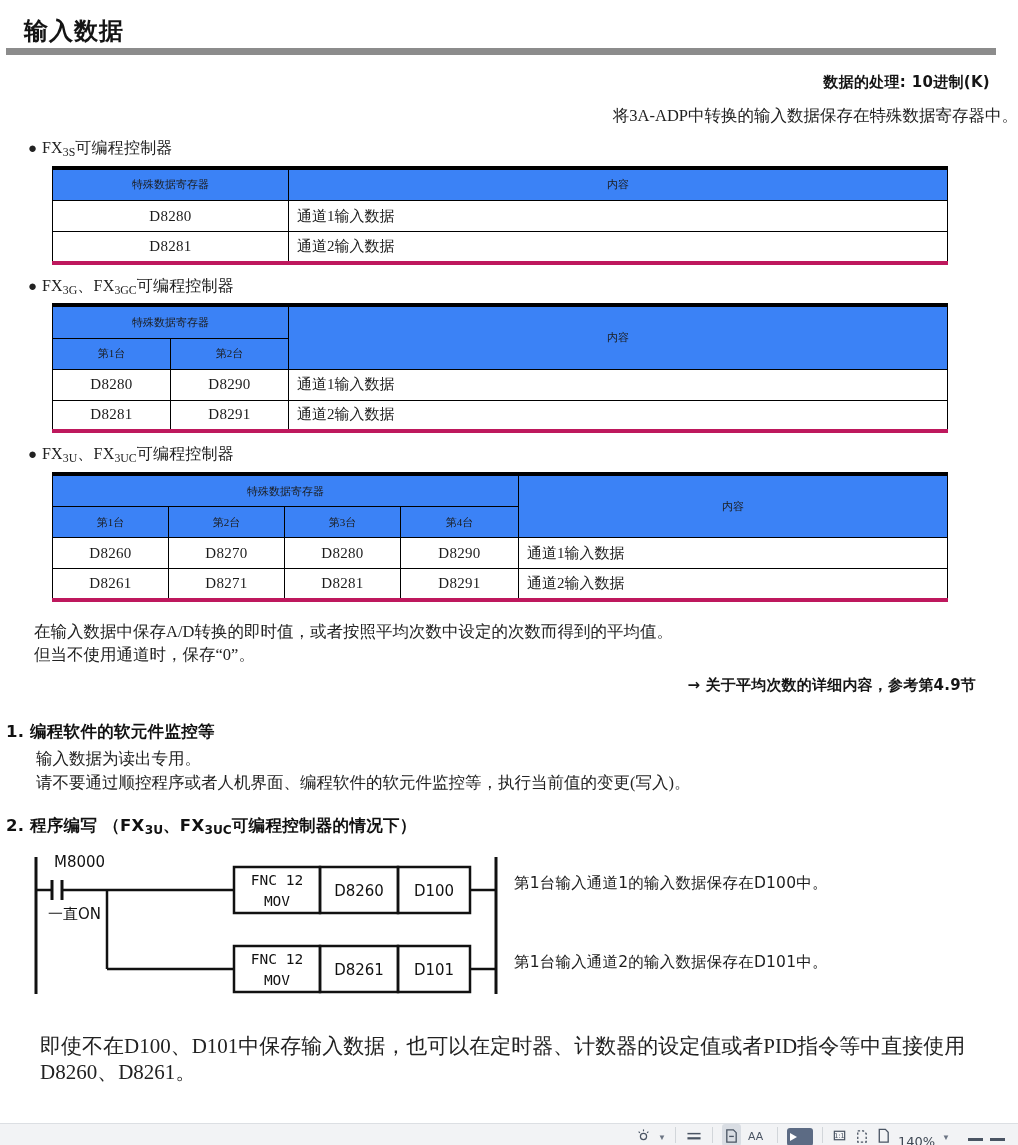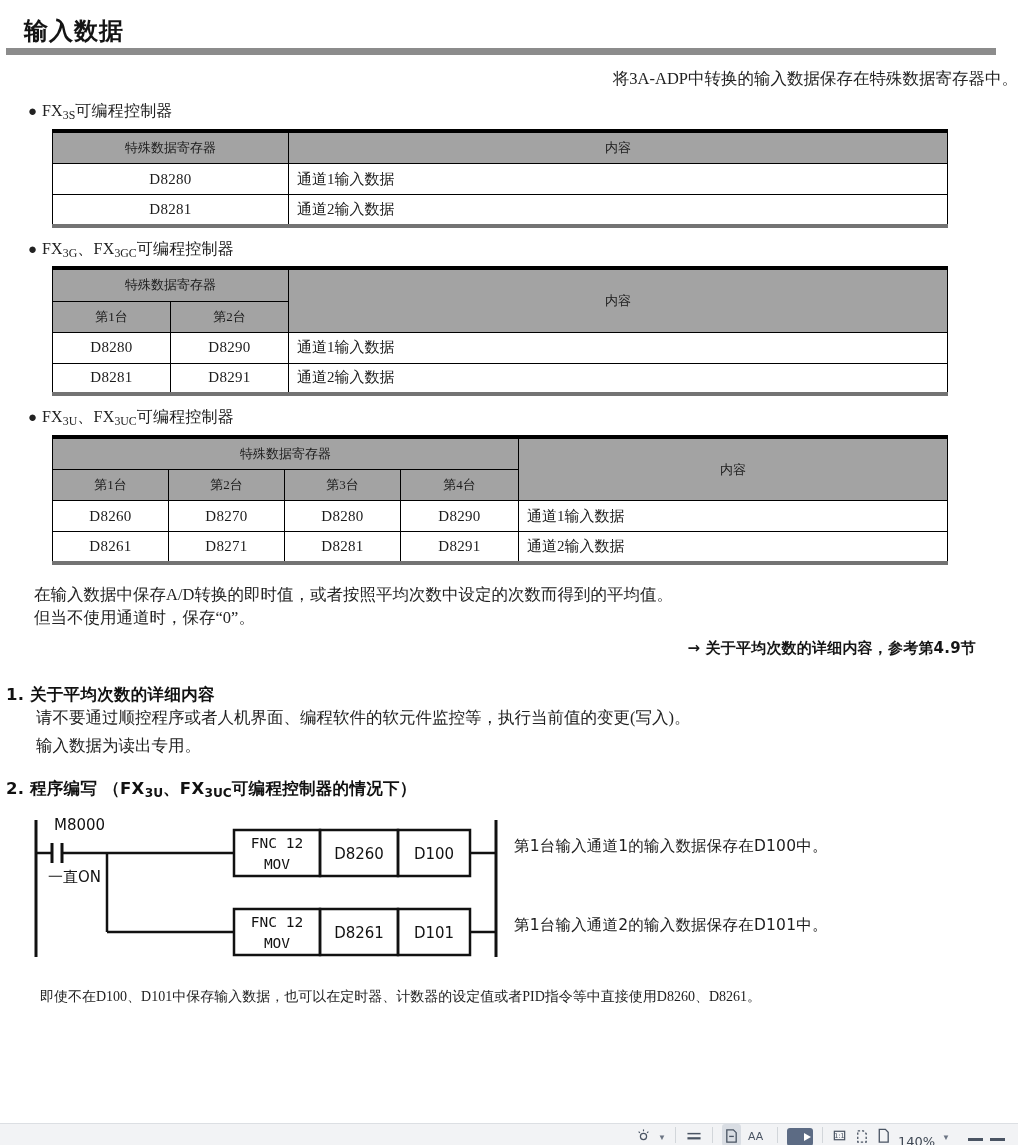--- a/index.html
+++ b/index.html
@@ -81,26 +81,26 @@
     width: 896px;
     font-size: 15px;
     color: #1b1b1b;
   }
   table.reg th, table.reg td {
     border: 1px solid #000;
     padding: 0;
     font-weight: normal;
   }
   table.reg thead th {
-    background: #a3a3a3;
+    background: #3b82f6;
     text-align: center;
-    font-size: 13px;
+    font-size: 11px;
   }
   table.reg .thick-top { border-top: 4px solid #000; }
-  table.reg .thick-bottom { border-bottom: 4px solid #737373; }
+  table.reg .thick-bottom { border-bottom: 4px solid #be185d; }
   table.reg td.reg-cell {
     text-align: center;
     height: 31px;
     font-size: 15px;
     letter-spacing: .3px;
   }
   table.reg td.content-cell {
     text-align: left;
     padding-left: 8px;
     height: 31px;
@@ -153,23 +153,23 @@
     left: 508px; top: 0;
     font-family: "DejaVu Sans", "Liberation Sans", sans-serif;
     font-size: 15.5px;
     color: #1c1c1c;
     letter-spacing: .2px;
   }
   .ladder-notes .note1 { position: absolute; top: 24px; left: 0; white-space: nowrap; }
   .ladder-notes .note2 { position: absolute; top: 103px; left: 0; white-space: nowrap; }
 
   .tail-text {
-    margin-top: 22px;
+    margin-top: 34px;
     padding: 0 34px 0 34px;
-    font-size: 14px;
+    font-size: 21px;
     line-height: 26px;
     color: #222;
   }
 
   
   .watermark {
     position: absolute;
     right: 28px; bottom: 28px;
     font-family: "DejaVu Sans", "Liberation Sans", sans-serif;
     font-size: 27px;
@@ -196,21 +196,21 @@
     display: flex;
     align-items: center;
     height: 22px;
     gap: 7px;
     padding: 0 9px;
   }
   .tb-sep {
     width: 1px; height: 16px; background: #d2d6da; margin-top: 3px;
   }
   .tb-btn {
-    display: flex; align-items: center; justify-content: flex-end;
+    display: flex; align-items: center; justify-content: flex-start;
     color: #4a5463;
     height: 22px;
     font-size: 13px;
   }
   .tb-btn.active { background: #d9dde3; border-radius: 3px; padding: 0 2px; }
   .tb-btn.filled {
     background: #5c6b84; color: #fff; border-radius: 3px;
     width: 26px; height: 18px; margin-top: 3px;
   }
   .tb-zoom {
@@ -225,20 +225,21 @@
   }
 </style>
 </head>
 <body>
 
 <div id="page">
 
   <div class="page-title">输入数据</div>
   <div class="title-rule"></div>
 
+  <div class="handling-note">数据的处理: 10进制(K)</div>
 
   <div class="body-text intro">将3A-ADP中转换的输入数据保存在特殊数据寄存器中。</div>
 
   <div class="bullet-line">
     <span class="bullet-dot">●</span>
     <span><span>FX</span><span class="sub">3S</span><span>可编程控制器</span></span>
   </div>
 
   <div class="reg-table-wrap">
     <table class="reg">
@@ -332,24 +333,24 @@
   </div>
 
   <div class="body-text" style="padding-left:34px;padding-top:18px">在输入数据中保存A/D转换的即时值，或者按照平均次数中设定的次数而得到的平均值。</div>
   <div class="body-text" style="padding-left:34px">但当不使用通道时，保存“0”。</div>
 
   <div class="ref-line">→ 关于平均次数的详细内容，参考第4.9节</div>
 
   <div class="num-section">
     <div class="num-head">
       <span class="num">1.</span>
-      <span>关于平均次数的详细内容</span>
-    </div>
+      <span>编程软件的软元件监控等</span>
+    </div>
+    <div class="num-body">输入数据为读出专用。</div>
     <div class="num-body" style="margin-top:0">请不要通过顺控程序或者人机界面、编程软件的软元件监控等，执行当前值的变更(写入)。</div>
-    <div class="num-body">输入数据为读出专用。</div>
   </div>
 
   <div class="num-section" style="margin-top:20px">
     <div class="num-head">
       <span class="num">2.</span>
       <span><span>程序编写 （FX</span><span class="sub">3U</span><span>、FX</span><span class="sub">3UC</span><span>可编程控制器的情况下）</span></span>
     </div>
 
     <div class="ladder-zone">
       <svg class="ladder-svg" width="520" height="150" viewBox="0 0 520 150">

